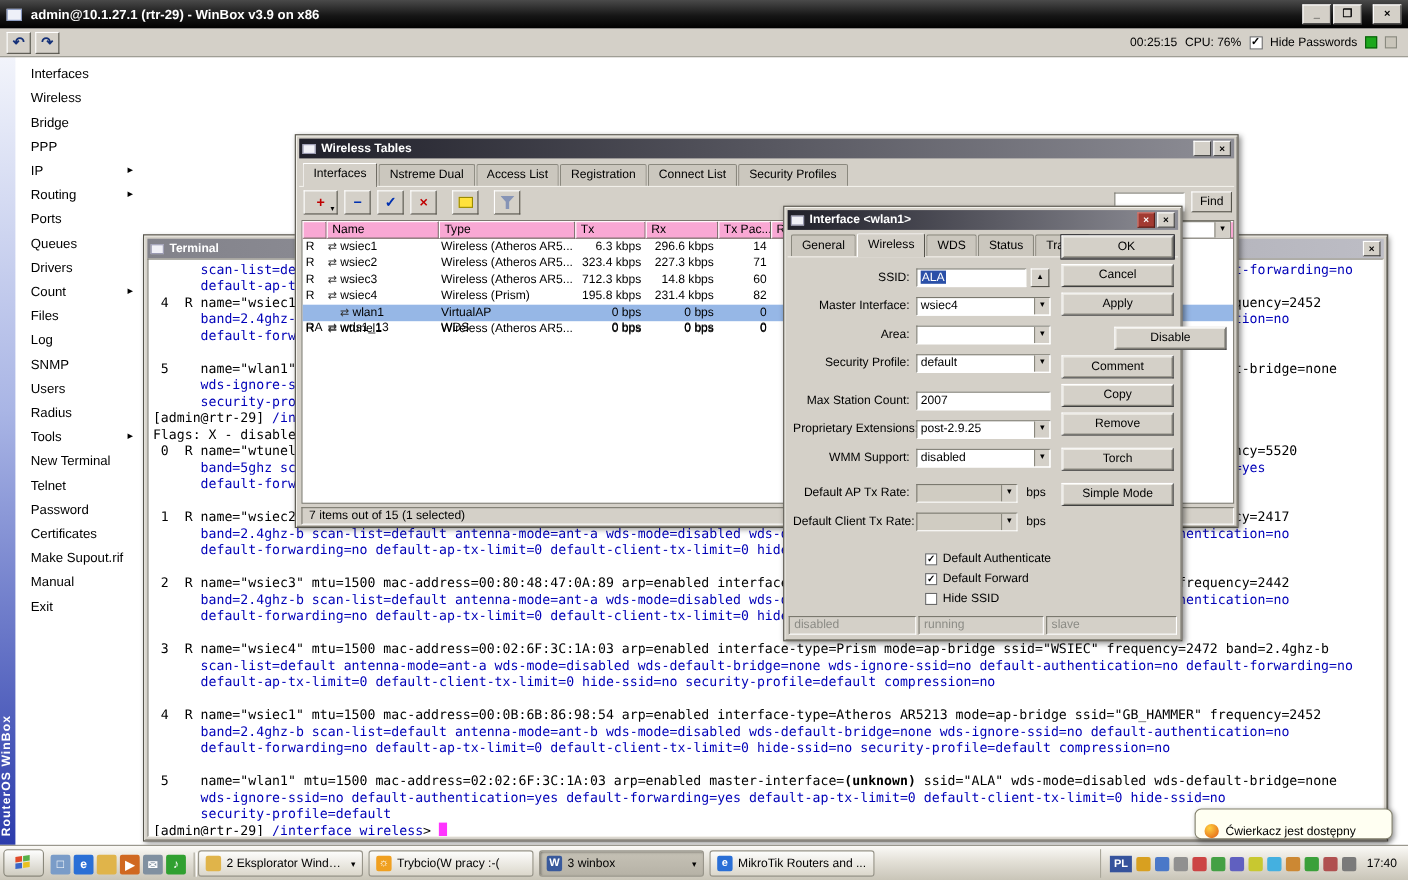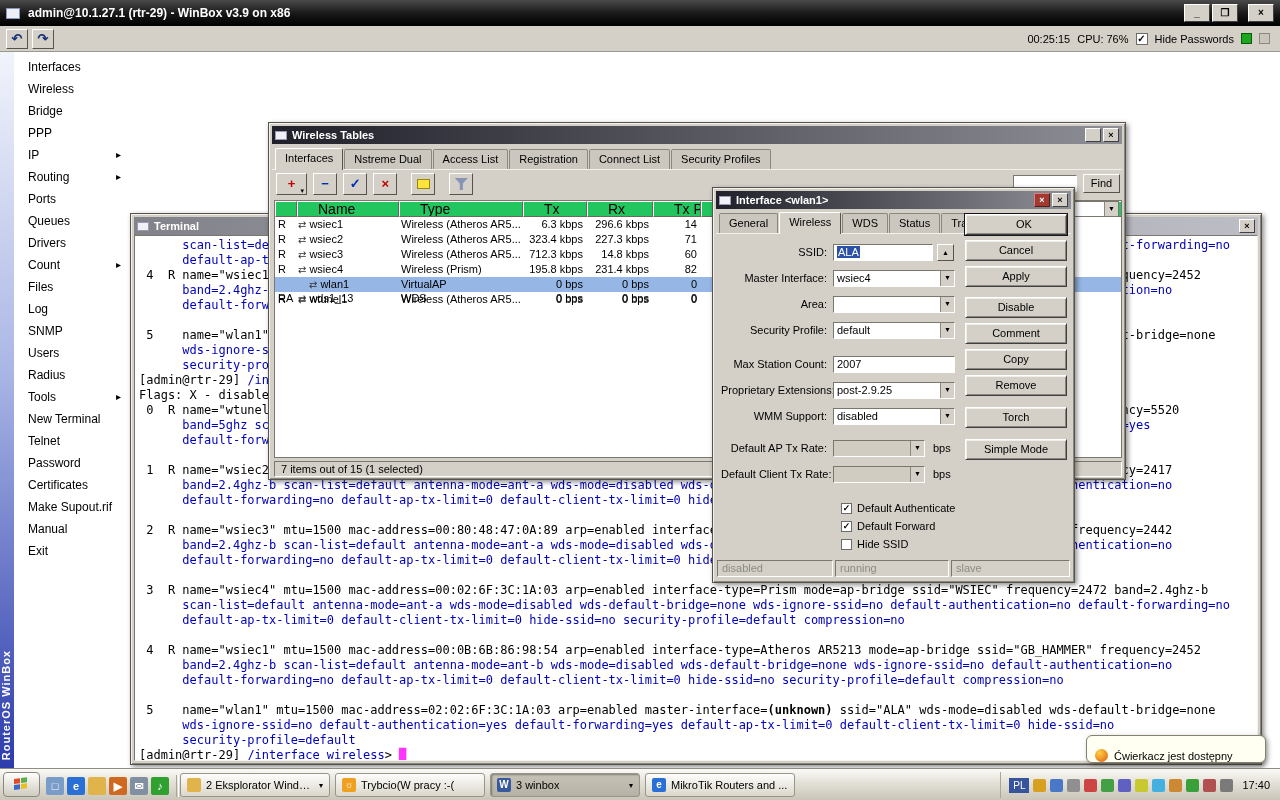--- a/index.html
+++ b/index.html
@@ -60,21 +60,21 @@
   .mini-btn.wide{width:31px}
   #wt-toolbar{position:absolute;left:7px;top:50px;height:24px}
   .g-red{color:#c00000}.g-blue{color:#0030b0}
   .dd-mini{font-size:7px;color:#000;position:absolute;right:2px;top:7px;font-weight:normal}
   .comment-ic{display:inline-block;width:13px;height:10px;background:#ffe23c;border:1px solid #9a8a00;margin-top:5px}
   .funnel-ic{display:inline-block;width:13px;height:12px;background:#8694b6;clip-path:polygon(0 0,100% 0,62% 45%,62% 100%,38% 100%,38% 45%);margin-top:4px}
   .gapL{margin-left:8px}
   #wt-find-input{position:absolute;left:744px;top:52px;width:64px;height:17px;background:#fff;border:1px solid;border-color:#7a786e #fff #fff #7a786e}
   #wt-find-btn{position:absolute;left:814px;top:51px;width:37px;height:19px;background:#d4d0c8;border:1px solid;border-color:#fff #55534b #55534b #fff;text-align:center;line-height:17px;font-size:11px}
   #wt-list{position:absolute;left:5px;top:77px;width:848px;height:258px;background:#fff;border:1px solid #7a786e;overflow:hidden}
-  .hcell{position:absolute;top:0;height:16px;background:#22c55e;border:1px solid;border-color:#fff #6a685e #6a685e #fff;font-size:14px;line-height:14px;padding-left:20px;overflow:hidden;white-space:nowrap}
+  .hcell{position:absolute;top:0;height:16px;background:#f9a8d4;border:1px solid;border-color:#fff #6a685e #6a685e #fff;font-size:11px;line-height:14px;padding-left:4px;overflow:hidden;white-space:nowrap}
   .wt-row{position:absolute;left:0;width:100%;height:15px;font-size:11px}
   .wt-row.sel{background:#96b7e6}
   .wt-cell{position:absolute;top:0;height:15px;line-height:15px;overflow:hidden;white-space:nowrap}
   .wt-cell.num{text-align:right}
   .row-icon{font-size:10px;margin-right:3px;color:#333}
   #wt-filter{position:absolute;left:782px;top:78px;width:68px;height:16px;background:#fff;border:1px solid #7a786e}
   .dd{position:absolute;right:0;top:0;width:14px;height:100%;background:#d4d0c8;border-left:1px solid #8a887e;font-size:7px;text-align:center;line-height:14px}
   #wt-status{position:absolute;left:5px;top:338px;width:848px;height:16px;border:1px solid;border-color:#7a786e #fff #fff #7a786e;font-size:11px;line-height:14px;padding-left:6px;background:#d4d0c8}
 
   
@@ -102,21 +102,21 @@
   #ql{position:absolute;left:46px;top:6px;display:flex;gap:3px;align-items:center}
   .ql-icon{width:18px;height:18px;border-radius:2px;display:flex;align-items:center;justify-content:center;color:#fff;font-size:11px;font-weight:bold}
   .sep{width:3px;height:22px;border-left:1px solid #aaa79a;border-right:1px solid #fff;margin:0 4px}
   #tasks{position:absolute;left:180px;top:4px;display:flex;gap:5px}
   .task-btn{width:150px;height:24px;border-radius:3px;border:1px solid #98958a;background:linear-gradient(180deg,#fdfdfc,#dbd7cb);display:flex;align-items:center;padding:0 6px;gap:5px;font-size:11px}
   .task-btn.active{background:linear-gradient(180deg,#c6c2b6,#b6b2a6);box-shadow:inset 1px 1px 2px rgba(0,0,0,.35)}
   .task-icon{width:14px;height:14px;border-radius:2px;color:#fff;font-size:10px;line-height:14px;text-align:center;font-weight:bold;flex:none}
   .task-label{overflow:hidden;white-space:nowrap;text-overflow:ellipsis}
   .task-dd{margin-left:auto;font-size:8px}
   #tray{position:absolute;right:2px;top:3px;height:26px;display:flex;align-items:center;gap:4px;padding:0 8px;border-left:1px solid #aaa79a}
-  .lang{background:#36539c;color:#fff;font-size:10px;font-weight:normal;padding:2px 4px}
+  .lang{background:#36539c;color:#fff;font-size:10px;font-weight:bold;padding:2px 4px}
   .tray-ic{width:13px;height:13px;border-radius:2px;flex:none}
   .clock{font-size:11px;margin-left:5px}
 
   
   #balloon{position:absolute;left:1086px;top:735px;width:180px;height:28px;background:#fffff2;border:1px solid #84826e;border-radius:6px;box-shadow:2px 2px 5px rgba(0,0,0,.35);display:flex;align-items:flex-end;padding:0 8px;gap:6px;font-size:11px;z-index:50}
   .balloon-ic{width:13px;height:13px;border-radius:50%;background:radial-gradient(circle at 35% 30%,#ffd040,#e05810);flex:none}
 </style>
 </head>
 <body>
 
@@ -389,21 +389,21 @@
       </div>
       <div class="dlg-check" style="top: 348px;">
         <span class="cbox"></span>
         <span>Hide SSID</span>
       </div>
     </div>
   <div id="dlg-btns">
       <div class="dlg-btn default" style="top: 26px; padding-left: 16px;">OK</div>
       <div class="dlg-btn" style="top: 52px;">Cancel</div>
       <div class="dlg-btn" style="top: 78px;">Apply</div>
-      <div class="dlg-btn" style="top: 109px;">Disable</div>
+      <div class="dlg-btn" style="top: 109px; margin-left: 48px;">Disable</div>
       <div class="dlg-btn" style="top: 135px;">Comment</div>
       <div class="dlg-btn" style="top: 161px;">Copy</div>
       <div class="dlg-btn" style="top: 187px;">Remove</div>
       <div class="dlg-btn" style="top: 219px;">Torch</div>
       <div class="dlg-btn" style="top: 251px;">Simple Mode</div>
     </div>
   <div id="dlg-status">
       <span class="dlg-stat" style="left: 4px; width: 116px;">disabled</span>
       <span class="dlg-stat" style="left: 122px; width: 114px;">running</span>
       <span class="dlg-stat" style="left: 238px; width: 119px;">slave</span>

